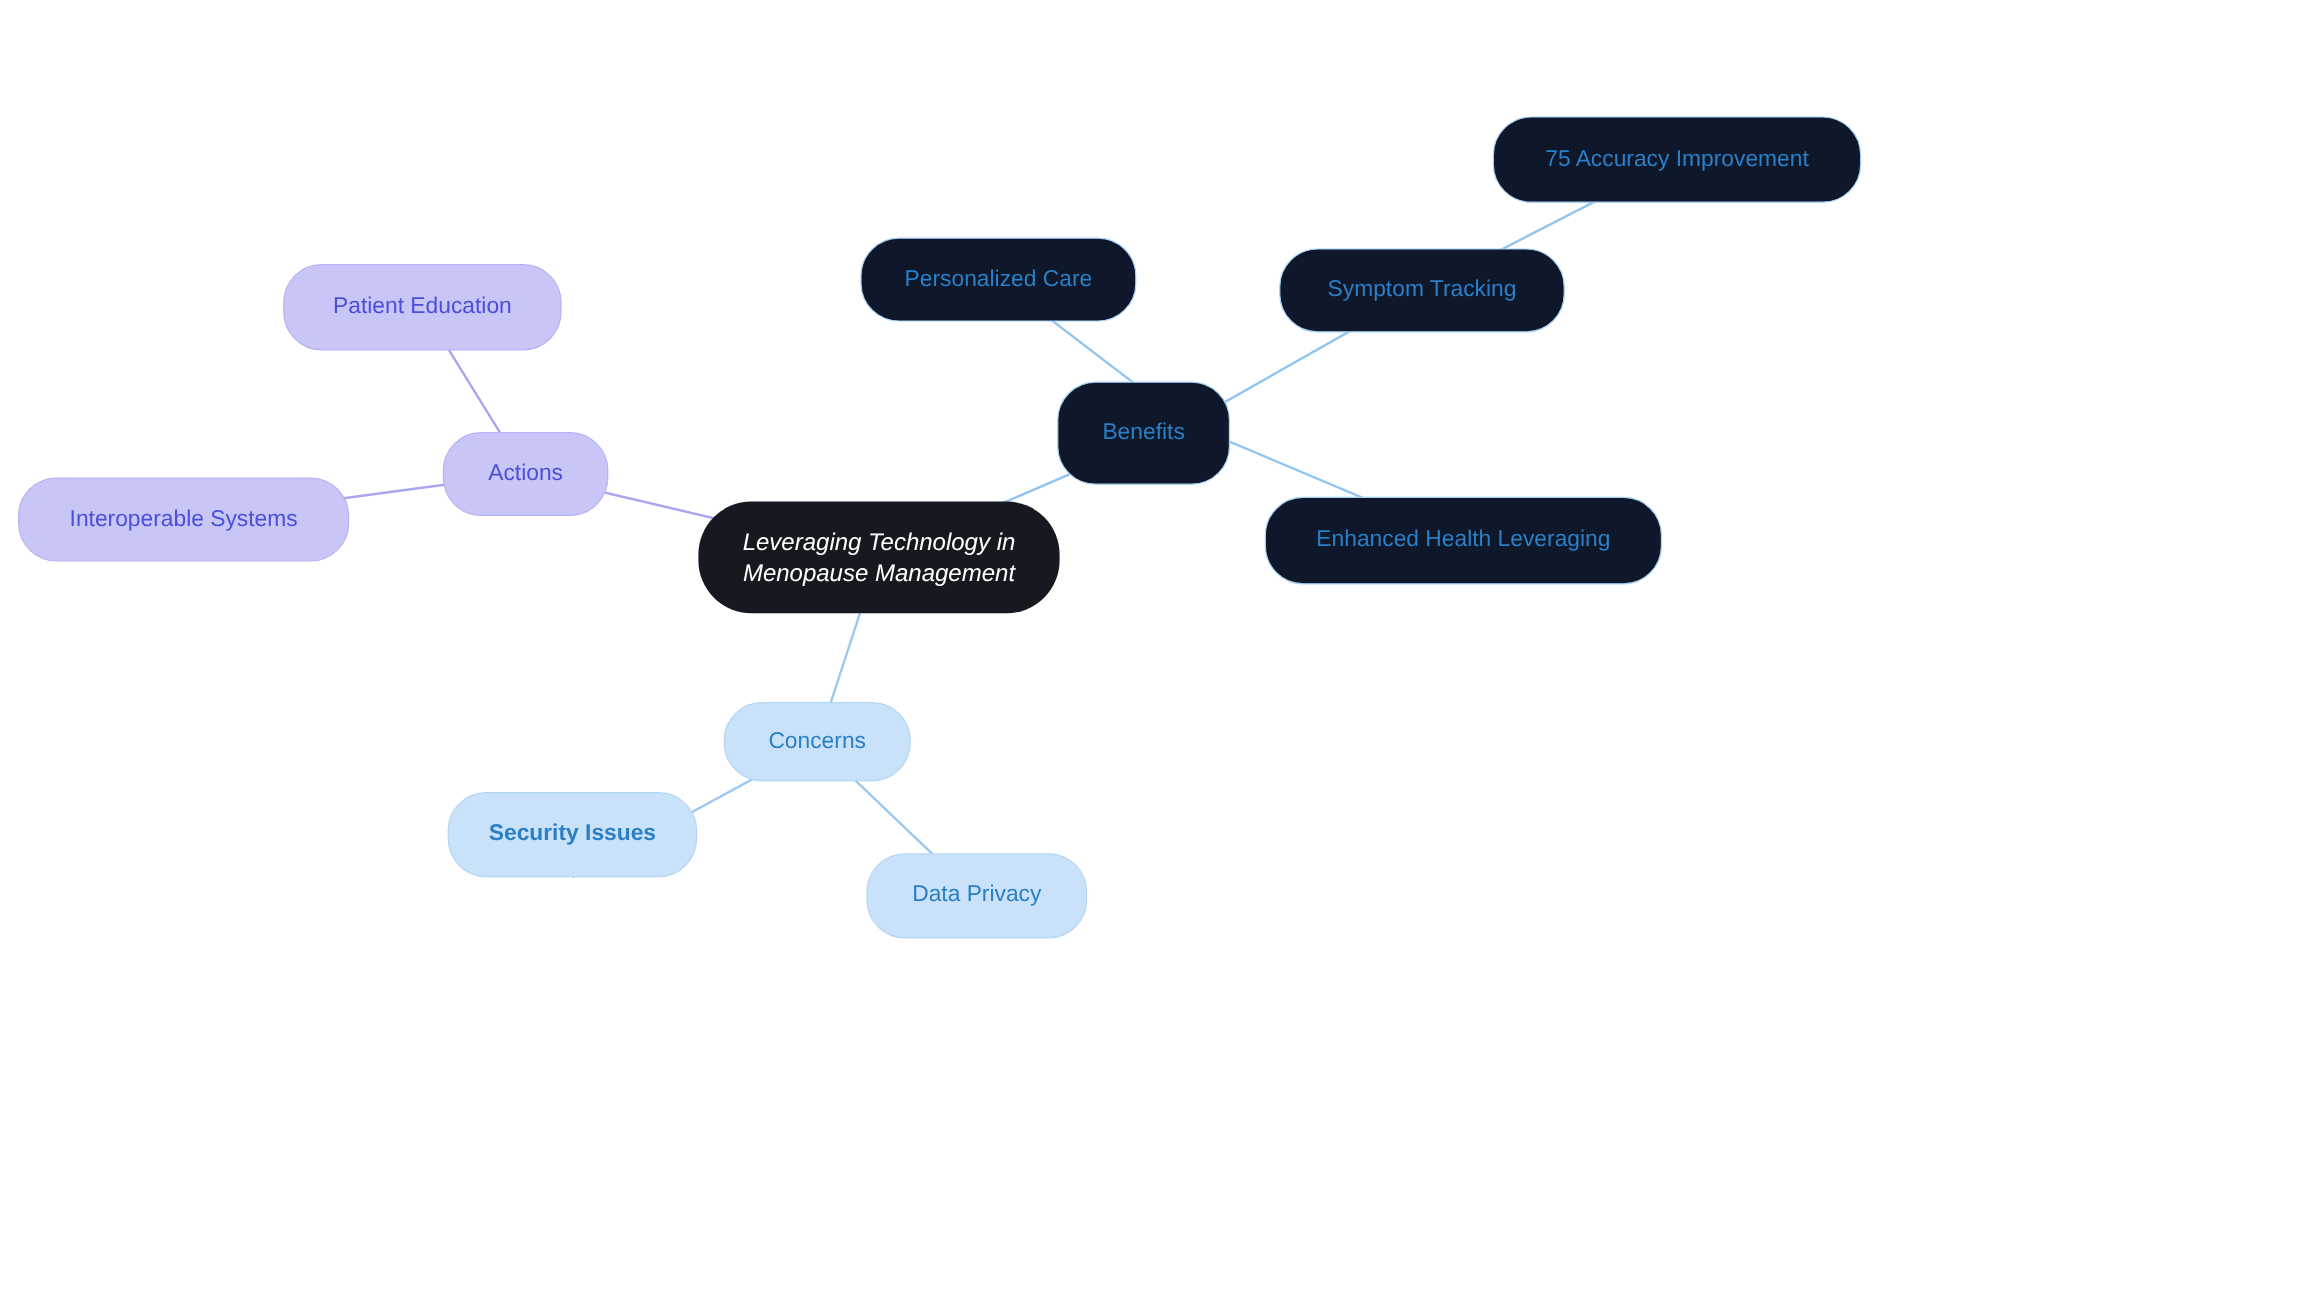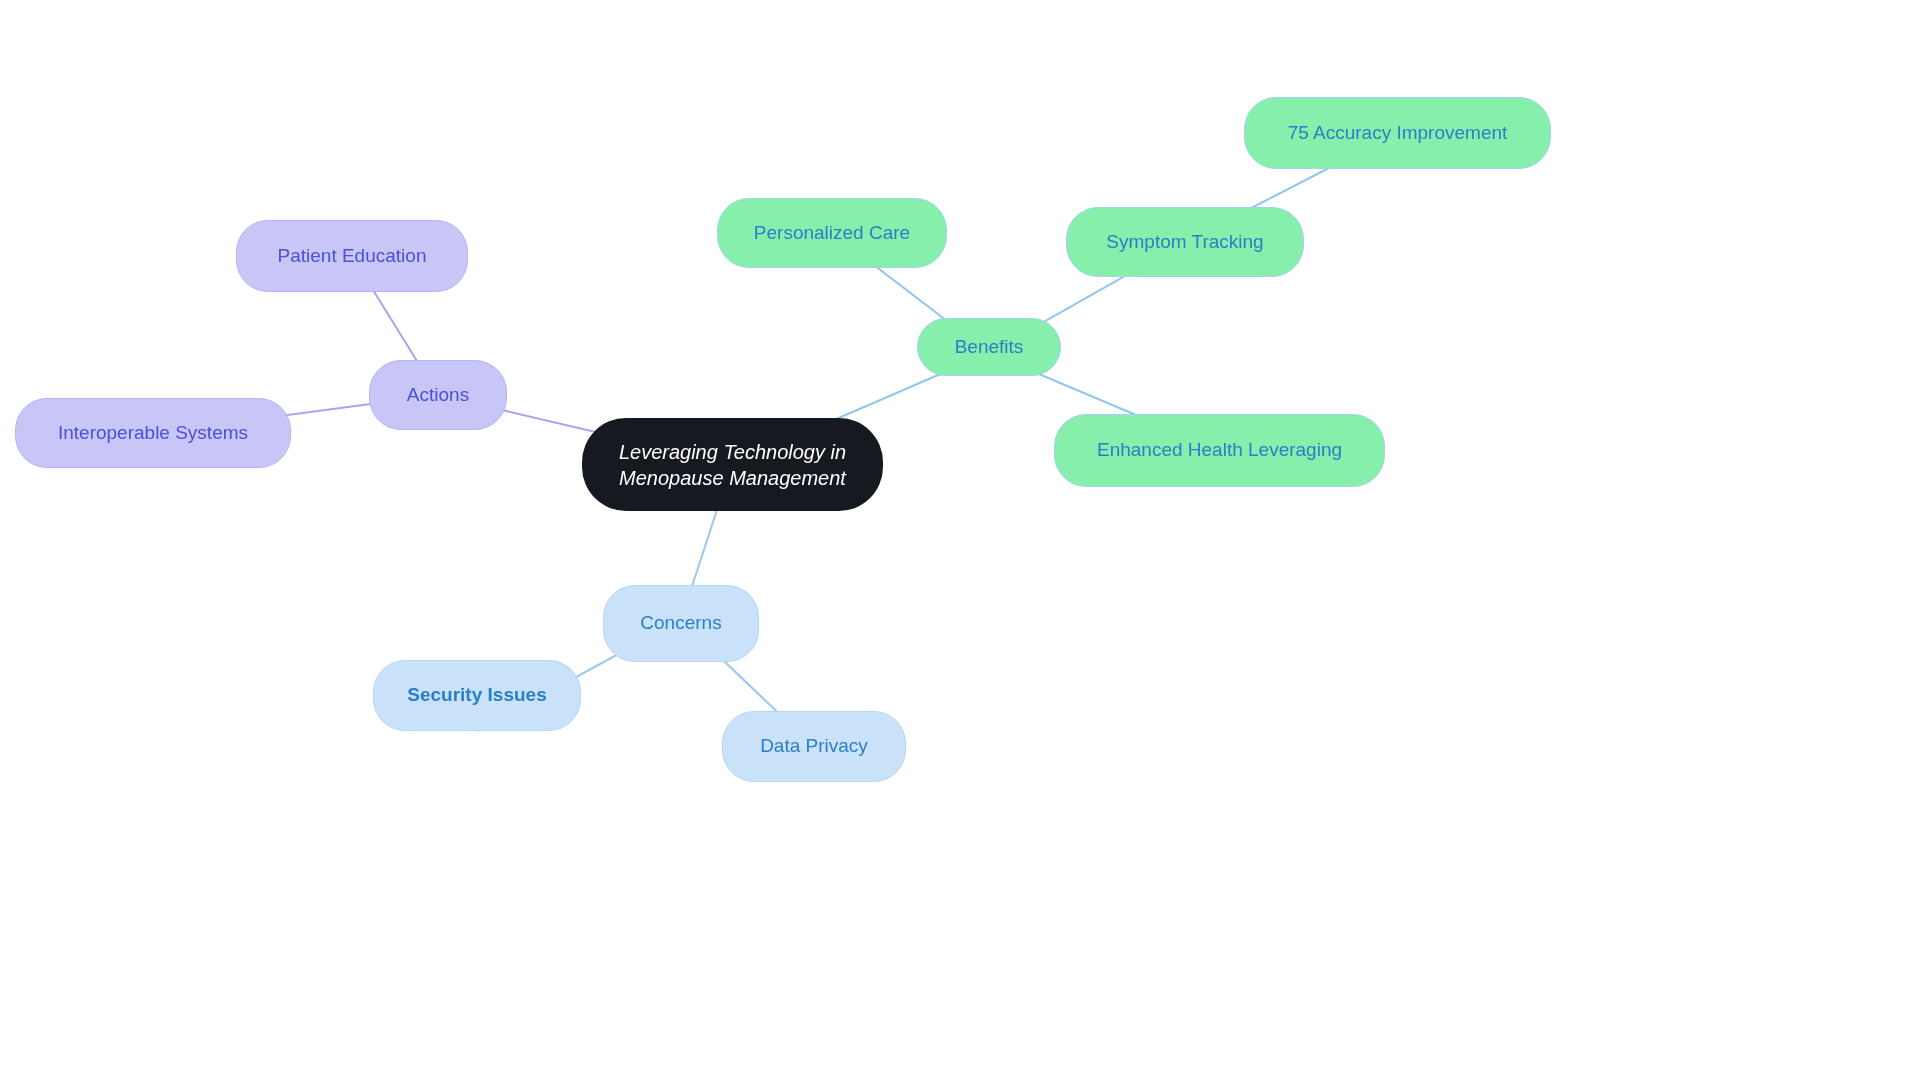--- a/index.html
+++ b/index.html
@@ -38,21 +38,21 @@
   .node-central {
     background: #16191f;
     color: #ffffff;
     border-radius: 44px;
     font-size: 20px;
     font-weight: 500;
     padding: 10px 36px;
   }
 
   .family-benefits {
-    background: #86efac;
+    background: #0f172a;
     border: 1px solid #a2d1f3;
     color: #2a7fc6;
   }
 
   .family-concerns {
     background: #c9e2f9;
     border: 1px solid #b4d7f4;
     color: #2a7fc6;
   }
 
@@ -78,21 +78,21 @@
     <line x1="438" y1="395" x2="153" y2="433" stroke="#a8a4ee" stroke-width="2"></line>
     <line x1="732" y1="464" x2="681" y2="620" stroke="#9cc8ef" stroke-width="2"></line>
     <line x1="681" y1="620" x2="477" y2="731" stroke="#9cc8ef" stroke-width="2"></line>
     <line x1="681" y1="620" x2="814" y2="747" stroke="#9cc8ef" stroke-width="2"></line>
   </svg>
 
   <div class="node node-central" style="left:582px; top:418px; width:301px; height:93px;font-style:italic;">
     <span>Leveraging Technology in Menopause Management</span>
   </div>
 
-  <div class="node family-benefits" style="left:917px; top:318px; width:144px; height:58px;">
+  <div class="node family-benefits" style="left:881px; top:318px; width:144px; height:86px;">
     <span>Benefits</span>
   </div>
 
   <div class="node family-benefits" style="left:717px; top:198px; width:230px; height:70px;">
     <span>Personalized Care</span>
   </div>
 
   <div class="node family-benefits" style="left:1066px; top:207px; width:238px; height:70px;">
     <span>Symptom Tracking</span>
   </div>
@@ -110,21 +110,21 @@
   </div>
 
   <div class="node family-actions" style="left:236px; top:220px; width:232px; height:72px;text-align:center;">
     <span>Patient Education</span>
   </div>
 
   <div class="node family-actions" style="left:15px; top:398px; width:276px; height:70px;">
     <span>Interoperable Systems</span>
   </div>
 
-  <div class="node family-concerns" style="left:603px; top:585px; width:156px; height:77px;">
+  <div class="node family-concerns" style="left:603px; top:585px; width:156px; height:66px;">
     <span>Concerns</span>
   </div>
 
   <div class="node family-concerns" style="left:373px; top:660px; width:208px; height:71px;font-weight:bold;">
     <span>Security Issues</span>
   </div>
 
   <div class="node family-concerns" style="left:722px; top:711px; width:184px; height:71px;text-align:right;">
     <span>Data Privacy</span>
   </div>

